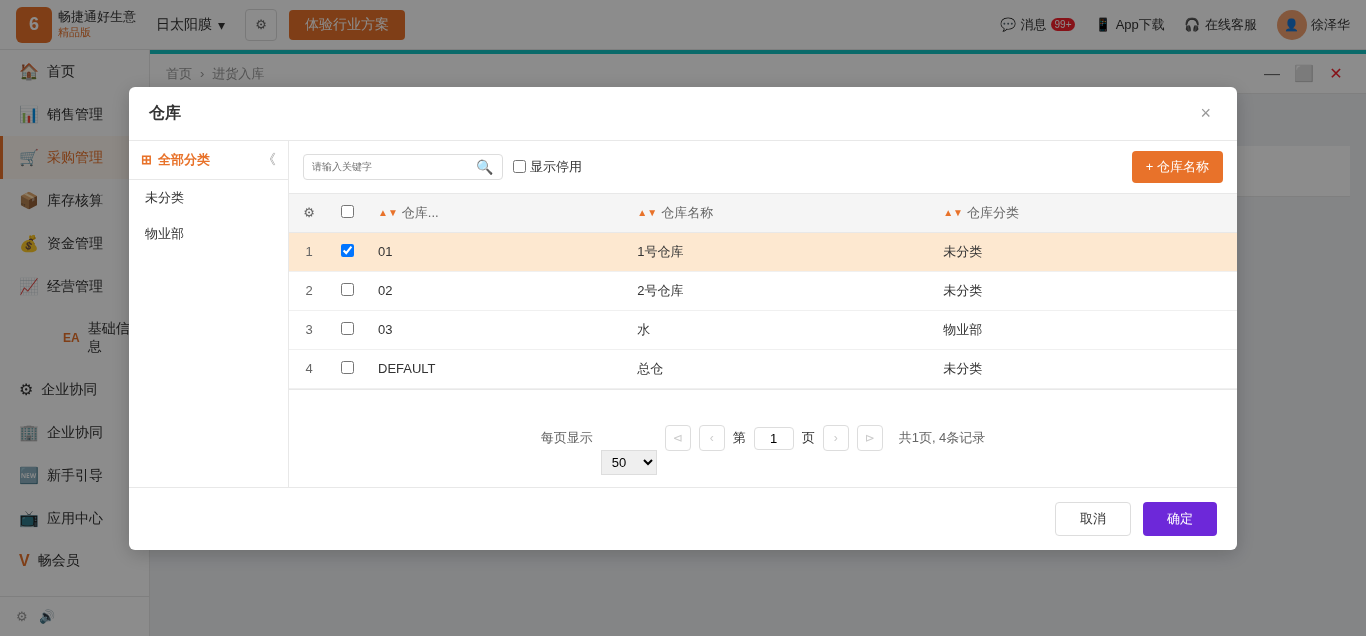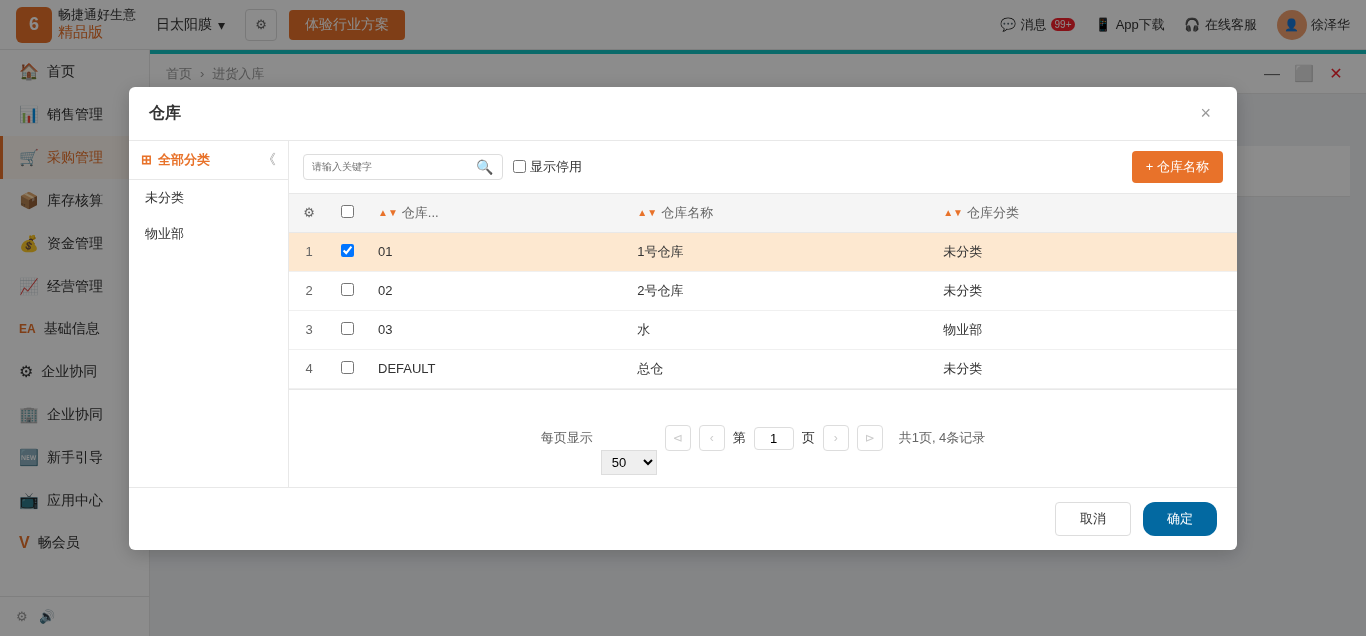--- a/index.html
+++ b/index.html
@@ -28,21 +28,21 @@
       background: #e8722a;
       border-radius: 6px;
       display: flex;
       align-items: center;
       justify-content: center;
       color: white;
       font-size: 18px;
       font-weight: bold;
     }
     .logo-text { font-size: 13px; color: #333; line-height: 1.3; }
-    .logo-sub { font-size: 15px; color: #e8722a; }
+    .logo-sub { font-size: 11px; color: #e8722a; }
     .header-store {
       display: flex;
       align-items: center;
       gap: 6px;
       font-size: 14px;
       color: #333;
       margin-right: 20px;
     }
     .header-gear {
       width: 32px; height: 32px;
@@ -342,22 +342,22 @@
       border: 1px solid #ddd;
       border-radius: 4px;
       background: #fff;
       color: #333;
       cursor: pointer;
       font-size: 13px;
     }
     .btn-confirm {
       padding: 7px 24px;
       border: none;
-      border-radius: 12px;
-      background: #0369a1;
+      border-radius: 4px;
+      background: #6d28d9;
       color: white;
       cursor: pointer;
       font-size: 13px;
     }
 
     
     .bg-toolbar {
       display: flex;
       align-items: center;
       padding: 10px 16px;
@@ -458,21 +458,21 @@
     </div>
     <div class="sidebar-item">
       <span class="sidebar-icon">💰</span>
       <span>资金管理</span>
     </div>
     <div class="sidebar-item">
       <span class="sidebar-icon">📈</span>
       <span>经营管理</span>
     </div>
     <div class="sidebar-item">
-      <span class="sidebar-icon" style="font-size:12px;font-weight:bold;color:#e8722a;">EA</span>
+      <span class="sidebar-icon" style="font-size:12px;font-weight:bold;color:#e8722a;margin-left:44px;">EA</span>
       <span>基础信息</span>
     </div>
     <div class="sidebar-item">
       <span class="sidebar-icon">⚙</span>
       <span>企业协同</span>
     </div>
     <div class="sidebar-item">
       <span class="sidebar-icon">🏢</span>
       <span>企业协同</span>
     </div>

